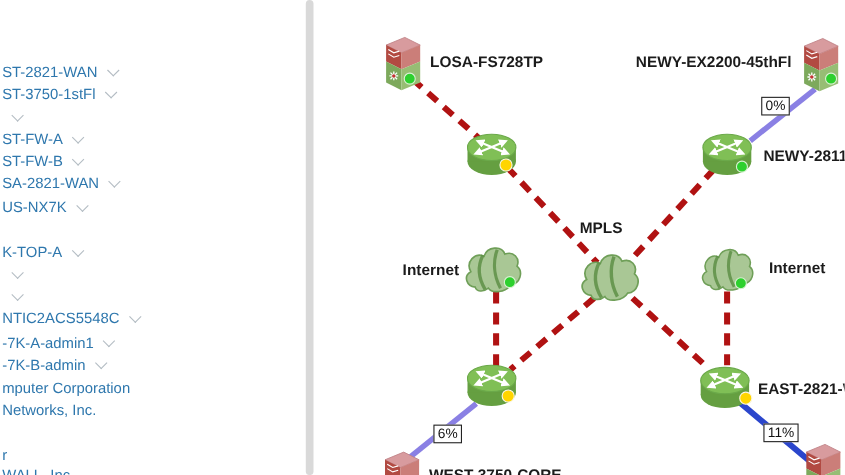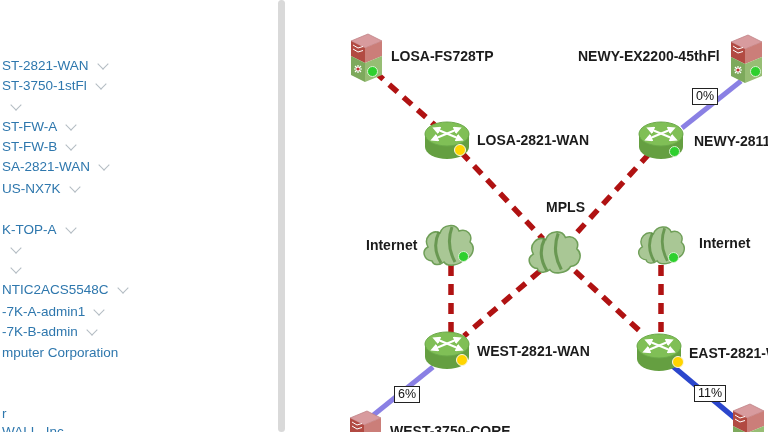--- a/index.html
+++ b/index.html
@@ -49,20 +49,21 @@
     <div class="sb-item" style="top:138px"><span>ST-FW-B</span><span class="chev"></span></div>
     <div class="sb-item" style="top:158px"><span>SA-2821-WAN</span><span class="chev"></span></div>
     <div class="sb-item" style="top:180px"><span>US-NX7K</span><span class="chev"></span></div>
     <div class="sb-item" style="top:221px"><span>K-TOP-A</span><span class="chev"></span></div>
     <div class="sb-item" style="top:241px"><span class="chev"></span></div>
     <div class="sb-item" style="top:261px"><span class="chev"></span></div>
     <div class="sb-item" style="top:281px"><span>NTIC2ACS5548C</span><span class="chev"></span></div>
     <div class="sb-item" style="top:303px"><span>-7K-A-admin1</span><span class="chev"></span></div>
     <div class="sb-item" style="top:323px"><span>-7K-B-admin</span><span class="chev"></span></div>
     <div class="sb-item" style="top:344px"><span>mputer Corporation</span></div>
+    <div class="sb-item" style="top:364px"><span>Networks, Inc.</span></div>
     <div class="sb-item" style="top:405px"><span>r</span></div>
     <div class="sb-item" style="top:423px"><span>WALL, Inc.</span></div>
   </div>
 
   <div class="scrollbar"></div>
 
   <svg class="links" width="768" height="432">
     <line class="lnk-down" x1="375" y1="72" x2="437" y2="127"></line>
     <line class="lnk-down" x1="461" y1="152" x2="543" y2="239"></line>
     <line class="lnk-down" x1="649" y1="154" x2="571" y2="239"></line>
@@ -109,36 +110,35 @@
 
   <div class="node" style="left:423px;top:119px">
     <svg width="48" height="42" viewBox="0 0 48 42">
       <ellipse cx="24" cy="28" rx="22" ry="12" fill="#659f41"></ellipse>
       <rect x="2" y="15" width="44" height="13" fill="#659f41"></rect>
       <ellipse cx="24" cy="15" rx="22" ry="12" fill="#80bf56" stroke="#6ba94a"></ellipse>
       <line x1="11" y1="20" x2="35" y2="10" stroke="#fff" stroke-width="2" marker-start="url(#ahw)" marker-end="url(#ahw)"></line>
       <line x1="13" y1="10" x2="37" y2="20" stroke="#fff" stroke-width="2" marker-start="url(#ahw)" marker-end="url(#ahw)"></line>
     </svg>
   </div>
-  <div class="nlabel" style="left:477px;top:132px">LOSA-2821-WAN</div>
   <div class="dot warn" style="left:454px;top:144px"></div>
 
   <div class="node" style="left:637px;top:119px">
     <svg width="48" height="42" viewBox="0 0 48 42">
       <ellipse cx="24" cy="28" rx="22" ry="12" fill="#659f41"></ellipse>
       <rect x="2" y="15" width="44" height="13" fill="#659f41"></rect>
       <ellipse cx="24" cy="15" rx="22" ry="12" fill="#80bf56" stroke="#6ba94a"></ellipse>
       <line x1="11" y1="20" x2="35" y2="10" stroke="#fff" stroke-width="2" marker-start="url(#ahw)" marker-end="url(#ahw)"></line>
       <line x1="13" y1="10" x2="37" y2="20" stroke="#fff" stroke-width="2" marker-start="url(#ahw)" marker-end="url(#ahw)"></line>
     </svg>
   </div>
   <div class="nlabel" style="left:694px;top:133px">NEWY-2811-WAN</div>
   <div class="dot up" style="left:669px;top:146px"></div>
 
-  <div class="nlabel" style="left:527px;top:199px;width:58px;text-align:right">MPLS</div>
+  <div class="nlabel" style="left:527px;top:199px;width:58px;text-align:left">MPLS</div>
   <div class="node" style="left:524px;top:224px">
     <svg width="58" height="56" viewBox="0 0 56 50">
       <path d="M13,41 C5,40 2,31 9,27 C4,18 13,9 21,13 C24,4 37,3 40,11 C48,8 54,15 51,22 C57,27 54,38 45,39 C41,46 28,47 25,42 C20,46 14,45 13,41 Z" fill="#a9c795" stroke="#6f9f58" stroke-width="1.5"></path>
       <path d="M20,12 C15,22 16,33 22,43" stroke="#5e8f47" stroke-width="3" fill="none" opacity="0.85"></path>
       <path d="M33,7 C29,18 30,31 36,42" stroke="#5e8f47" stroke-width="3" fill="none" opacity="0.85"></path>
     </svg>
   </div>
 
   <div class="nlabel" style="left:366px;top:237px">Internet</div>
   <div class="node" style="left:419px;top:220px">
@@ -162,21 +162,20 @@
 
   <div class="node" style="left:423px;top:329px">
     <svg width="48" height="42" viewBox="0 0 48 42">
       <ellipse cx="24" cy="28" rx="22" ry="12" fill="#659f41"></ellipse>
       <rect x="2" y="15" width="44" height="13" fill="#659f41"></rect>
       <ellipse cx="24" cy="15" rx="22" ry="12" fill="#80bf56" stroke="#6ba94a"></ellipse>
       <line x1="11" y1="20" x2="35" y2="10" stroke="#fff" stroke-width="2" marker-start="url(#ahw)" marker-end="url(#ahw)"></line>
       <line x1="13" y1="10" x2="37" y2="20" stroke="#fff" stroke-width="2" marker-start="url(#ahw)" marker-end="url(#ahw)"></line>
     </svg>
   </div>
-  <div class="nlabel" style="left:477px;top:343px">WEST-2821-WAN</div>
   <div class="dot warn" style="left:456px;top:354px"></div>
 
   <div class="node" style="left:635px;top:331px">
     <svg width="48" height="42" viewBox="0 0 48 42">
       <ellipse cx="24" cy="28" rx="22" ry="12" fill="#659f41"></ellipse>
       <rect x="2" y="15" width="44" height="13" fill="#659f41"></rect>
       <ellipse cx="24" cy="15" rx="22" ry="12" fill="#80bf56" stroke="#6ba94a"></ellipse>
       <line x1="11" y1="20" x2="35" y2="10" stroke="#fff" stroke-width="2" marker-start="url(#ahw)" marker-end="url(#ahw)"></line>
       <line x1="13" y1="10" x2="37" y2="20" stroke="#fff" stroke-width="2" marker-start="url(#ahw)" marker-end="url(#ahw)"></line>
     </svg>

